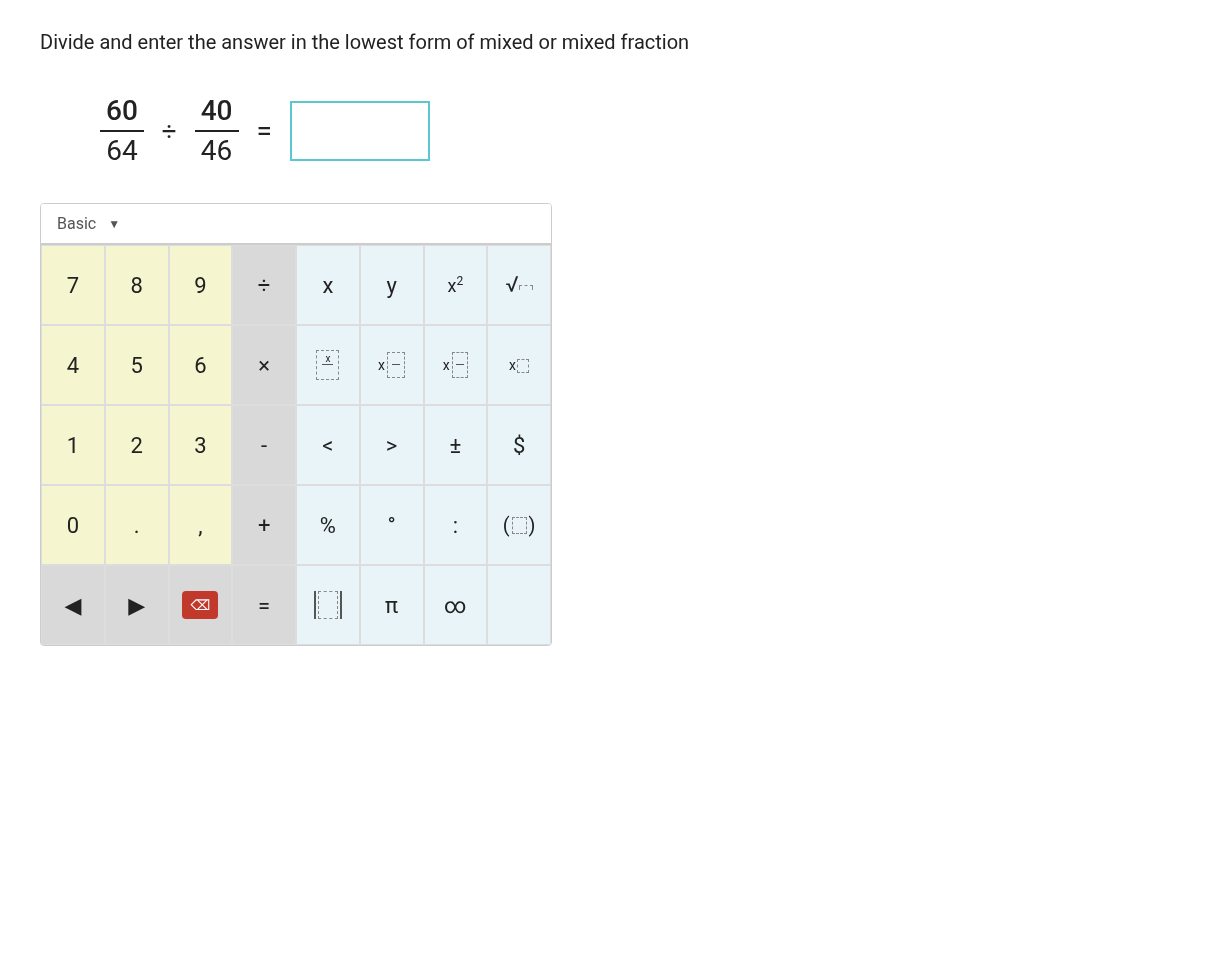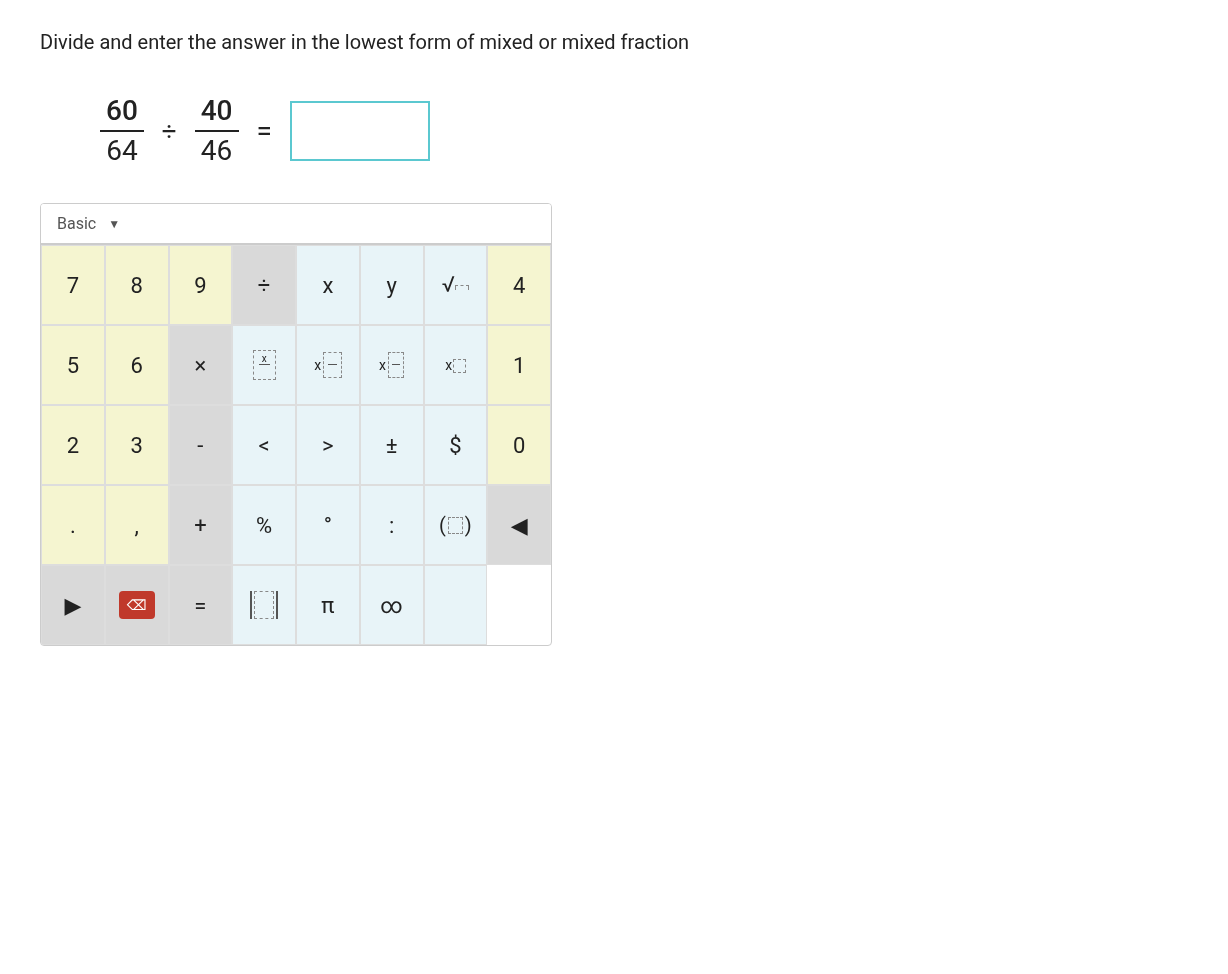--- a/index.html
+++ b/index.html
@@ -315,20 +315,23 @@
 
   <div class="calc-grid">
 
     <div class="calc-cell yellow">7</div>
     <div class="calc-cell yellow">8</div>
     <div class="calc-cell yellow">9</div>
     <div class="calc-cell gray">÷</div>
     <div class="calc-cell blue-light">x</div>
     <div class="calc-cell blue-light">y</div>
     <div class="calc-cell blue-light">
+      <span class="x2-icon">x<sup>2</sup></span>
+    </div>
+    <div class="calc-cell blue-light">
       <span class="sqrt-cell-icon">
         <span class="sqrt-radical">√</span>
           <span class="sqrt-box"></span>
       </span>
     </div>
 
     <div class="calc-cell yellow">4</div>
     <div class="calc-cell yellow">5</div>
     <div class="calc-cell yellow">6</div>
     <div class="calc-cell gray">×</div>

